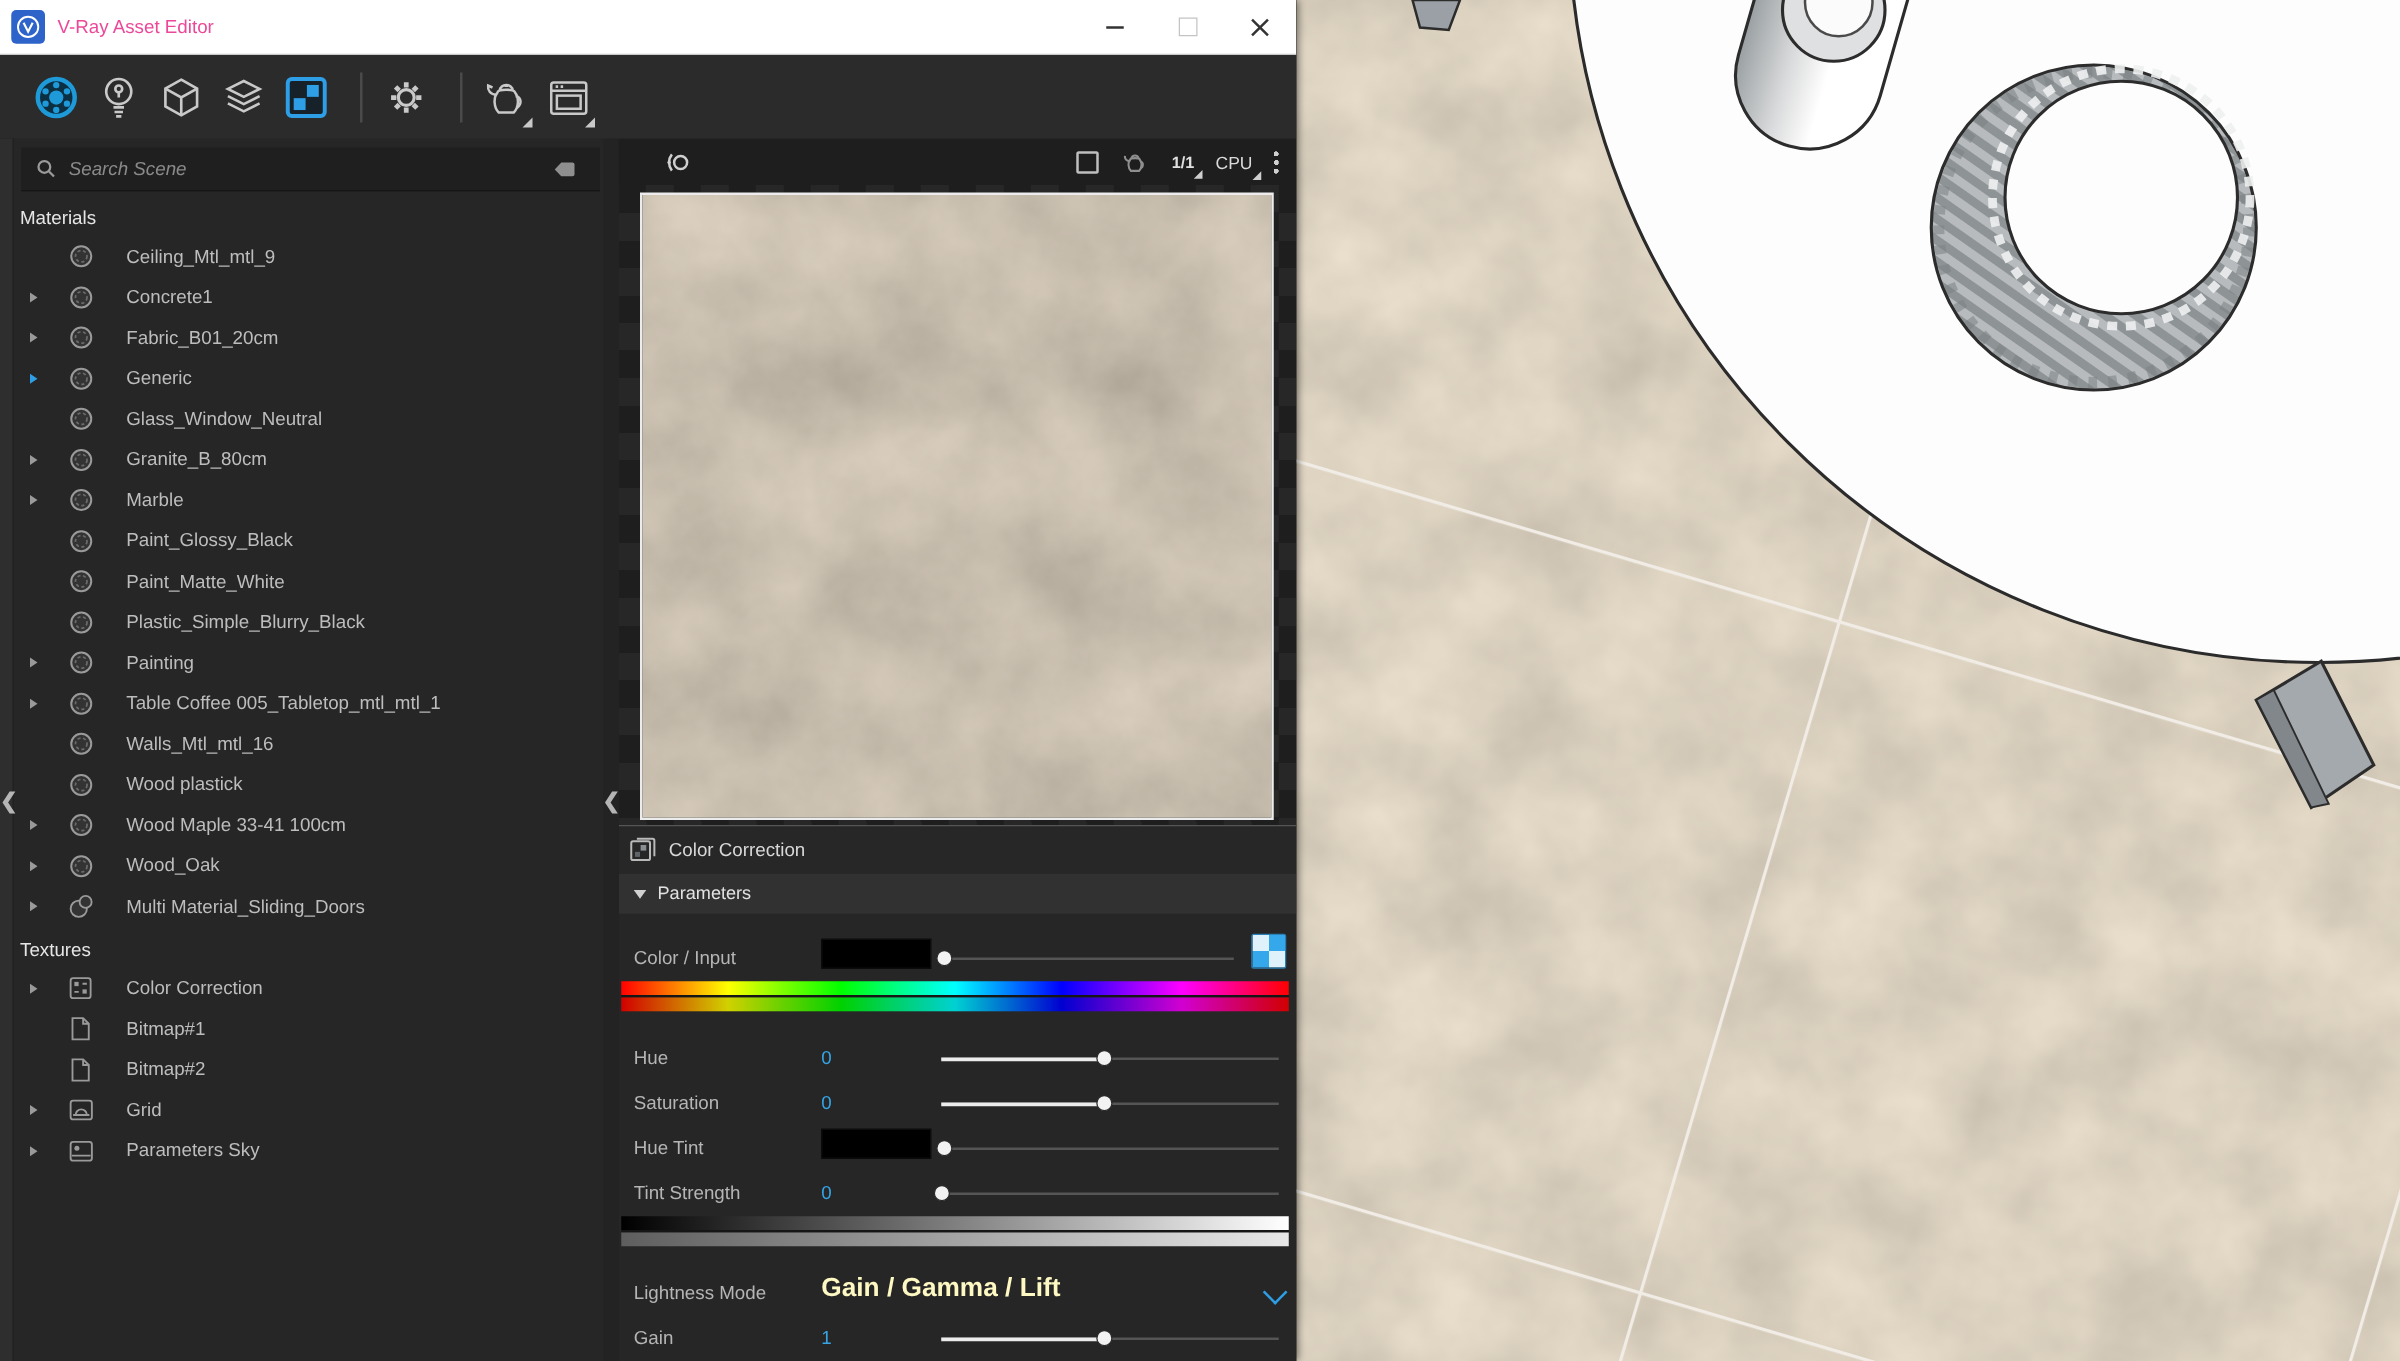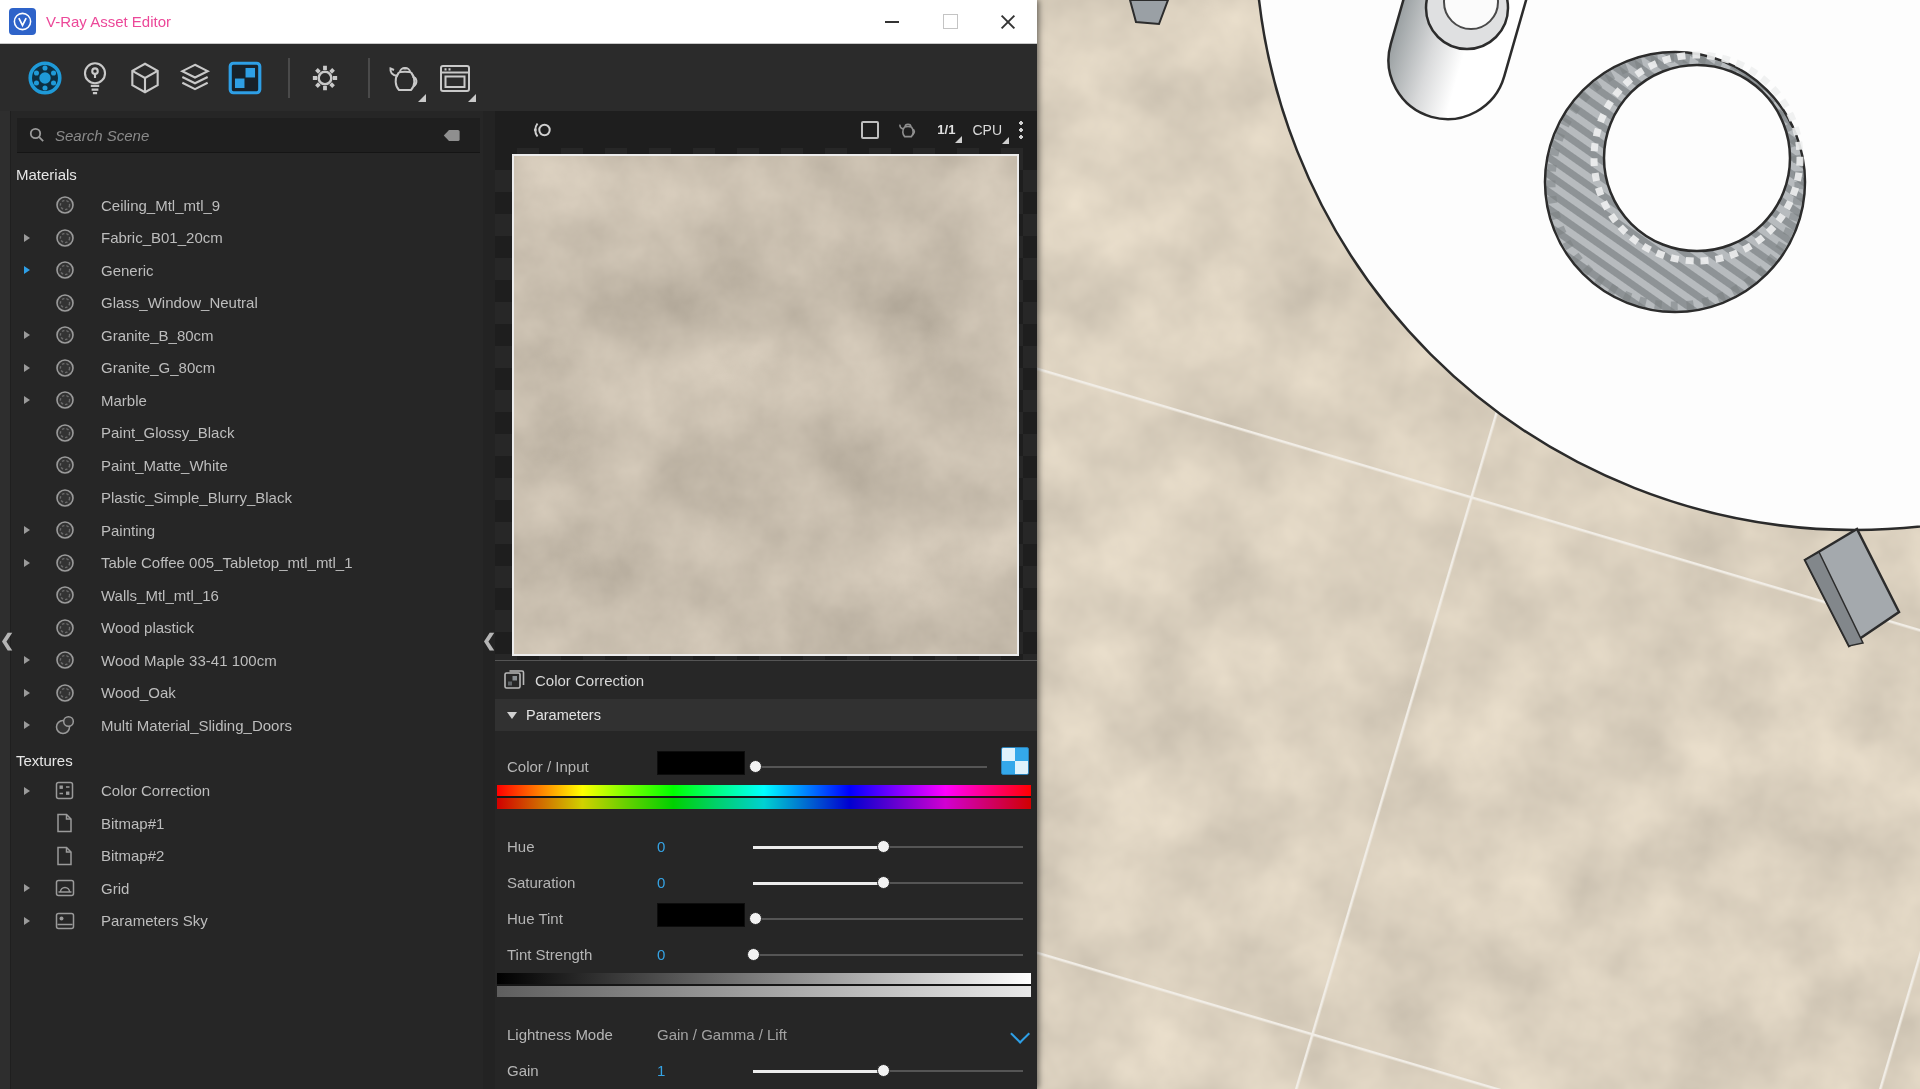--- a/index.html
+++ b/index.html
@@ -93,21 +93,21 @@
                 background:#f2f2f2;border:1.5px solid #2a2a2a;box-sizing:border-box;}
   .slot-btn{width:26px;height:26px;flex:none;margin:0 8px 0 0;border:1.5px solid #2a7fb5;border-radius:2px;
             background:repeating-conic-gradient(#34a8ea 0% 25%, #dff2fc 0% 50%) 0 0/26px 26px;}
   .bar{height:44px;display:flex;flex-direction:column;justify-content:center;padding:0 6px 0 2px;}
   .bar .strip{height:11px;}
   .bar .gap{height:2px;background:#161616;}
   .hue-grad{background:linear-gradient(90deg,#f00 0%,#ff8000 8%,#ff0 16%,#80ff00 24%,#0f0 33%,#00ff80 41%,#0ff 50%,#0080ff 58%,#00f 66%,#8000ff 75%,#f0f 84%,#ff0080 92%,#f00 100%);}
   .hue-grad.dim{background:linear-gradient(rgba(0,0,0,.18),rgba(0,0,0,.18)),linear-gradient(90deg,#f00 0%,#ff8000 8%,#ff0 16%,#80ff00 24%,#0f0 33%,#00ff80 41%,#0ff 50%,#0080ff 58%,#00f 66%,#8000ff 75%,#f0f 84%,#ff0080 92%,#f00 100%);}
   .gray-top{background:linear-gradient(90deg,#000,#fff);}
   .gray-bot{background:linear-gradient(90deg,#5e5e5e,#e8e8e8);}
-  .lm-value{flex:1;font-size:15px;color:#a3a3a3;}
+  .lm-value{flex:1;font-size:21px;color:#fef9c3;font-weight:bold;}
   .lm-chev{margin-right:12px;width:12px;height:12px;border-right:2.5px solid #2e9fe6;border-bottom:2.5px solid #2e9fe6;
            transform:rotate(45deg) translateY(-3px);}
   svg{display:block;}
 </style>
 </head>
 <body>
 
 <div class="stage">
 
   <svg class="viewport" viewBox="0 0 883 1089">
@@ -289,20 +289,32 @@
             <div class="tree-item">
     <span class="arrow">
                 <i></i>
               </span>
     <span class="ticon">
                 <svg width="20" height="20" viewBox="0 0 20 20">
                   <circle cx="10" cy="10" r="8" fill="#333" stroke="#9a9a9a" stroke-width="1.6"></circle>
                   <circle cx="10" cy="10" r="4.6" fill="none" stroke="#6a6a6a" stroke-width="1.4" stroke-dasharray="2.5 2"></circle>
                 </svg>
               </span>
+    <span class="tlabel">Concrete1</span>
+  </div>
+            <div class="tree-item">
+    <span class="arrow">
+                <i></i>
+              </span>
+    <span class="ticon">
+                <svg width="20" height="20" viewBox="0 0 20 20">
+                  <circle cx="10" cy="10" r="8" fill="#333" stroke="#9a9a9a" stroke-width="1.6"></circle>
+                  <circle cx="10" cy="10" r="4.6" fill="none" stroke="#6a6a6a" stroke-width="1.4" stroke-dasharray="2.5 2"></circle>
+                </svg>
+              </span>
     <span class="tlabel">Fabric_B01_20cm</span>
   </div>
             <div class="tree-item">
     <span class="arrow sel">
                 <i></i>
               </span>
     <span class="ticon">
                 <svg width="20" height="20" viewBox="0 0 20 20">
                   <circle cx="10" cy="10" r="8" fill="#333" stroke="#9a9a9a" stroke-width="1.6"></circle>
                   <circle cx="10" cy="10" r="4.6" fill="none" stroke="#6a6a6a" stroke-width="1.4" stroke-dasharray="2.5 2"></circle>
@@ -326,32 +338,20 @@
     <span class="arrow">
                 <i></i>
               </span>
     <span class="ticon">
                 <svg width="20" height="20" viewBox="0 0 20 20">
                   <circle cx="10" cy="10" r="8" fill="#333" stroke="#9a9a9a" stroke-width="1.6"></circle>
                   <circle cx="10" cy="10" r="4.6" fill="none" stroke="#6a6a6a" stroke-width="1.4" stroke-dasharray="2.5 2"></circle>
                 </svg>
               </span>
     <span class="tlabel">Granite_B_80cm</span>
-  </div>
-            <div class="tree-item">
-    <span class="arrow">
-                <i></i>
-              </span>
-    <span class="ticon">
-                <svg width="20" height="20" viewBox="0 0 20 20">
-                  <circle cx="10" cy="10" r="8" fill="#333" stroke="#9a9a9a" stroke-width="1.6"></circle>
-                  <circle cx="10" cy="10" r="4.6" fill="none" stroke="#6a6a6a" stroke-width="1.4" stroke-dasharray="2.5 2"></circle>
-                </svg>
-              </span>
-    <span class="tlabel">Granite_G_80cm</span>
   </div>
             <div class="tree-item">
     <span class="arrow">
                 <i></i>
               </span>
     <span class="ticon">
                 <svg width="20" height="20" viewBox="0 0 20 20">
                   <circle cx="10" cy="10" r="8" fill="#333" stroke="#9a9a9a" stroke-width="1.6"></circle>
                   <circle cx="10" cy="10" r="4.6" fill="none" stroke="#6a6a6a" stroke-width="1.4" stroke-dasharray="2.5 2"></circle>
                 </svg>

